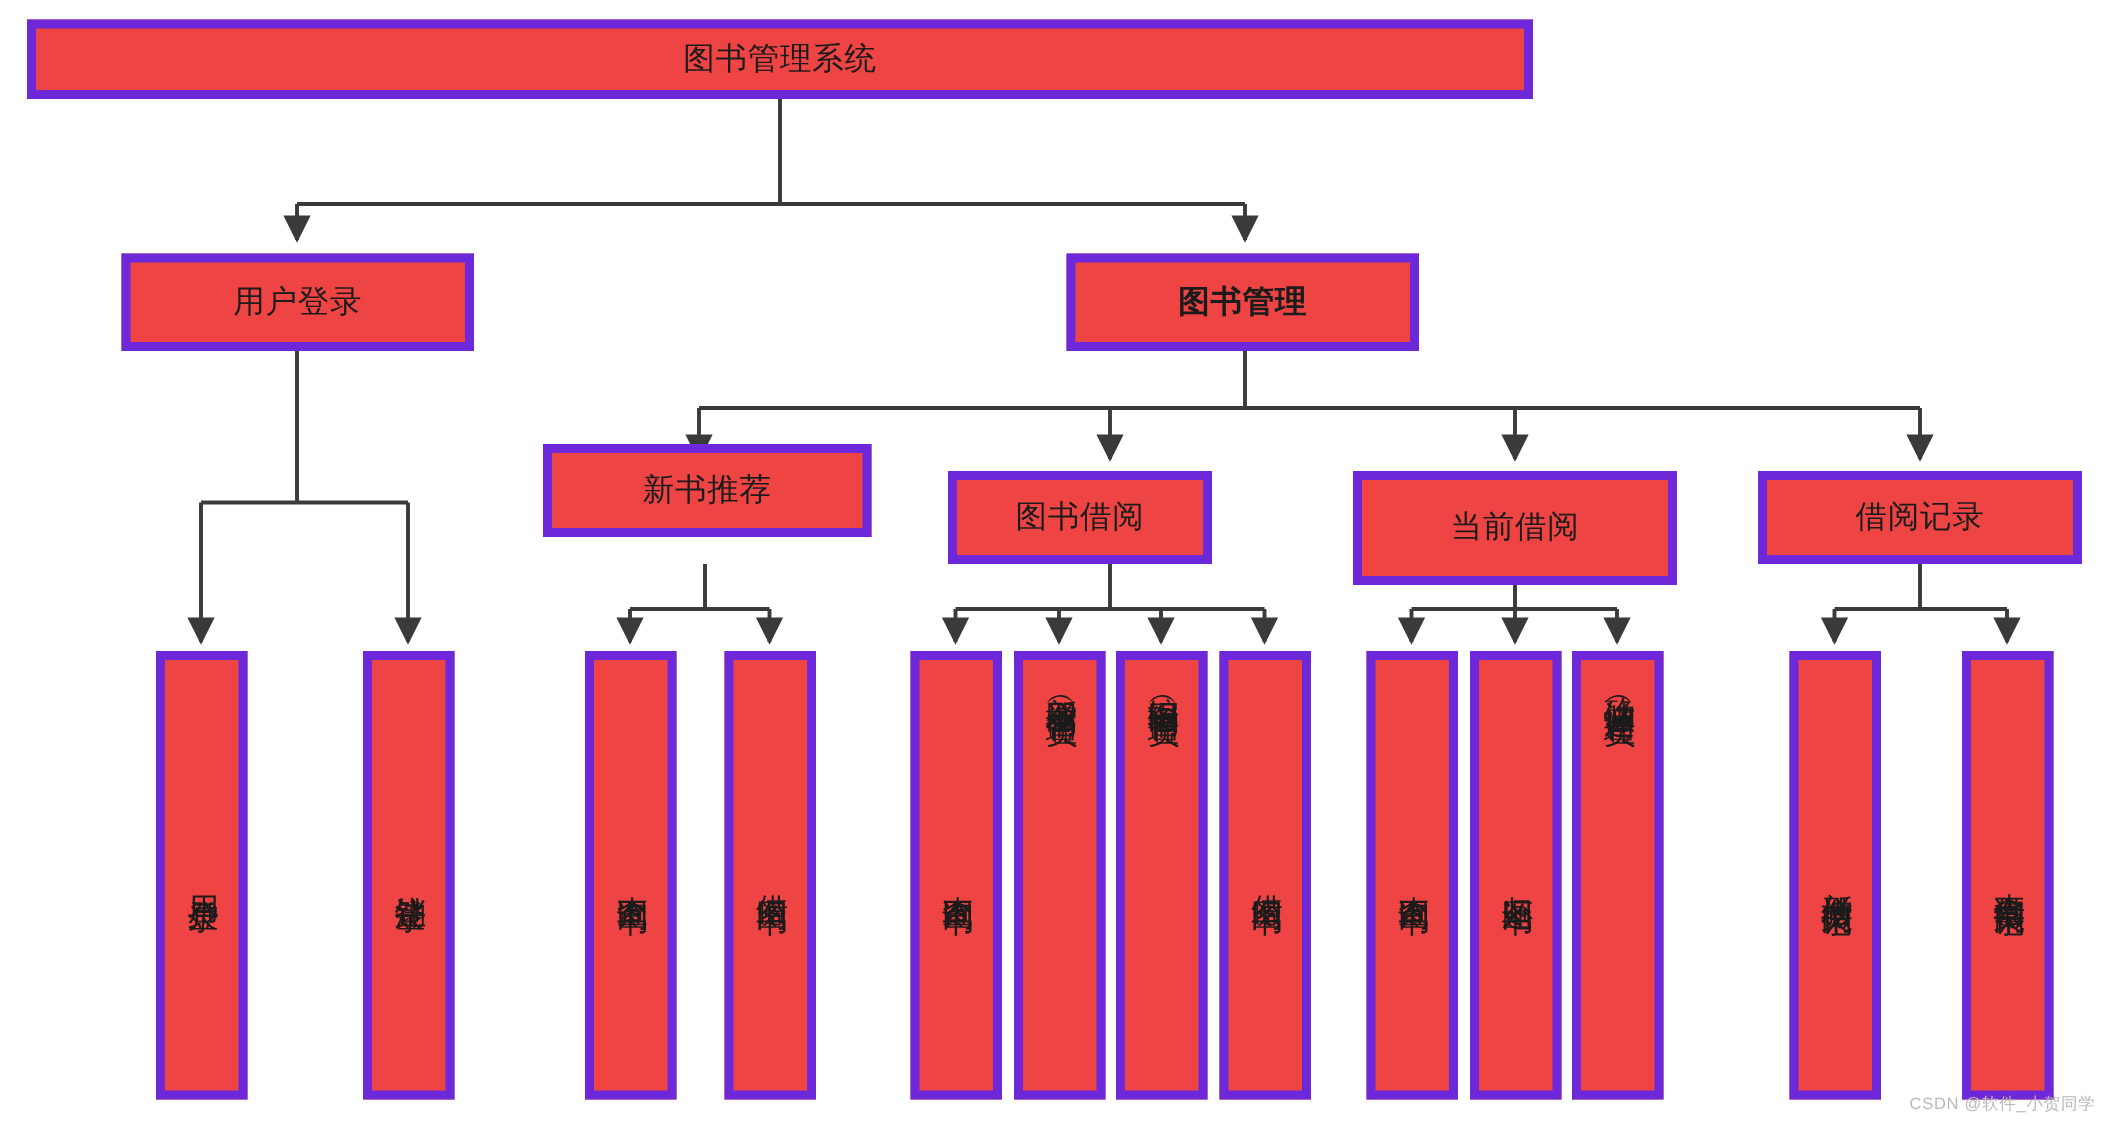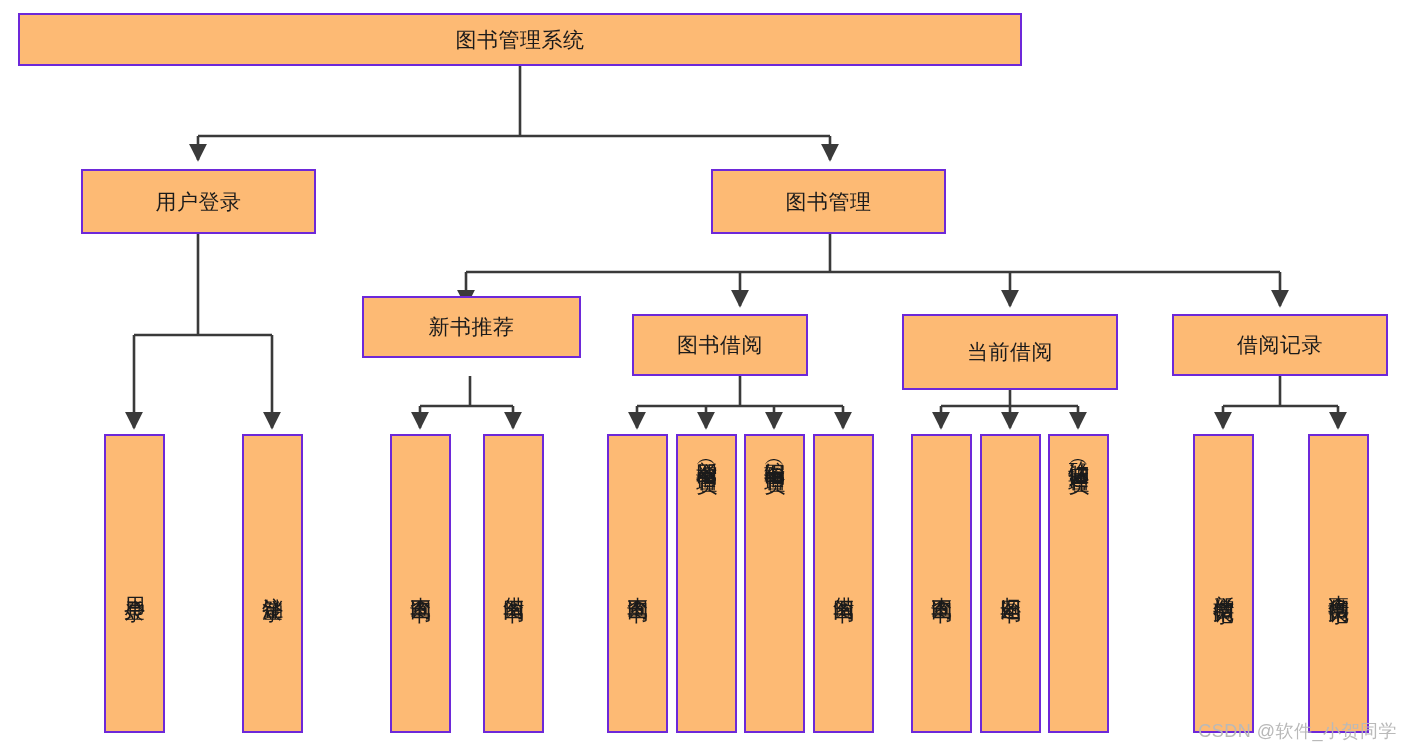--- a/index.html
+++ b/index.html
@@ -16,22 +16,22 @@
   }
   #chart-root {
     position: absolute;
     left: 0; top: 0;
     width: 1405px;
     height: 747px;
   }
   .node-box {
     position: absolute;
     box-sizing: border-box;
-    border: 2px solid #6d28d9;
-    background: #fdba74;
+    border: 6px solid #6d28d9;
+    background: #ef4444;
     color: #1b1b1b;
   }
   .node-h {
     display: flex;
     align-items: center;
     justify-content: center;
   }
   .node-h .node-label {
     font-size: 21px;
     line-height: 1.1;
@@ -64,21 +64,21 @@
   .link-line {
     stroke: #3a3a3a;
     stroke-width: 2.6;
     fill: none;
   }
   .arrow-head { fill: #3a3a3a; }
   .watermark {
     position: absolute;
     right: 8px;
     bottom: 4px;
-    font-size: 18px;
+    font-size: 11px;
     color: #b9b9b9;
     white-space: nowrap;
     letter-spacing: 0.5px;
   }
 </style>
 </head>
 <body>
 
 <div id="chart-root">
 
@@ -130,21 +130,21 @@
     <path class="link-line" d="M 1338 406 L 1338 428" marker-end="url(#arrow)"></path>
   </svg>
 
   <div class="node-box node-h" style="left:18px; top:13px; width:1004px; height:53px;">
     <span class="node-label">图书管理系统</span>
   </div>
 
   <div class="node-box node-h" style="left:81px; top:169px; width:235px; height:65px;">
     <span class="node-label">用户登录</span>
   </div>
-  <div class="node-box node-h" style="left:711px; top:169px; width:235px; height:65px;">
+  <div class="node-box node-h" style="left:711px; top:169px; width:235px; height:65px;font-weight:bold;">
     <span class="node-label">图书管理</span>
   </div>
 
   <div class="node-box node-h" style="left:362px; top:296px; width:219px; height:62px;">
     <span class="node-label">新书推荐</span>
   </div>
   <div class="node-box node-h" style="left:632px; top:314px; width:176px; height:62px;">
     <span class="node-label">图书借阅</span>
   </div>
   <div class="node-box node-h" style="left:902px; top:314px; width:216px; height:76px;">

